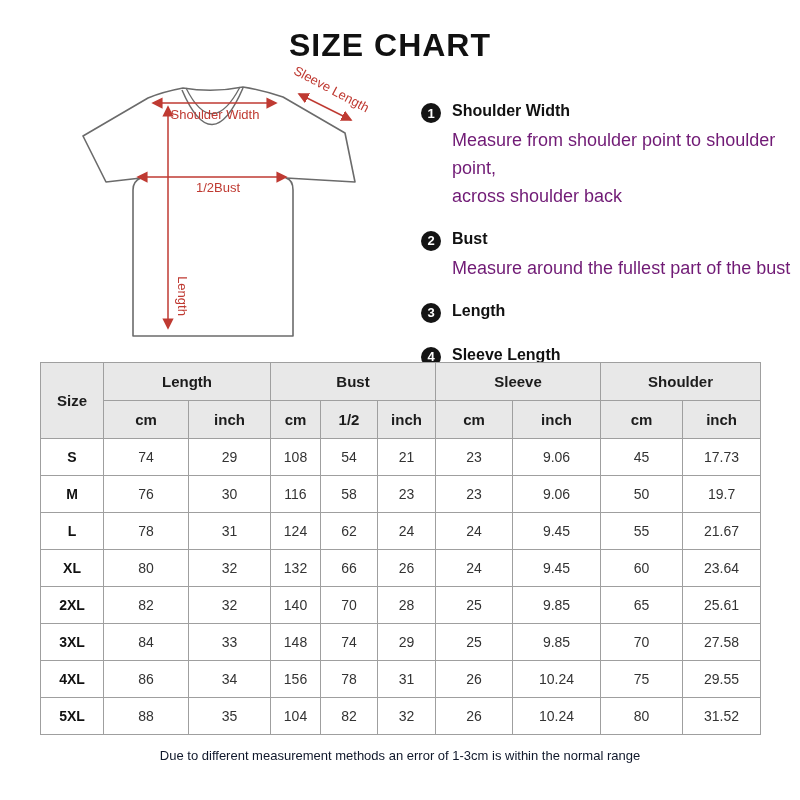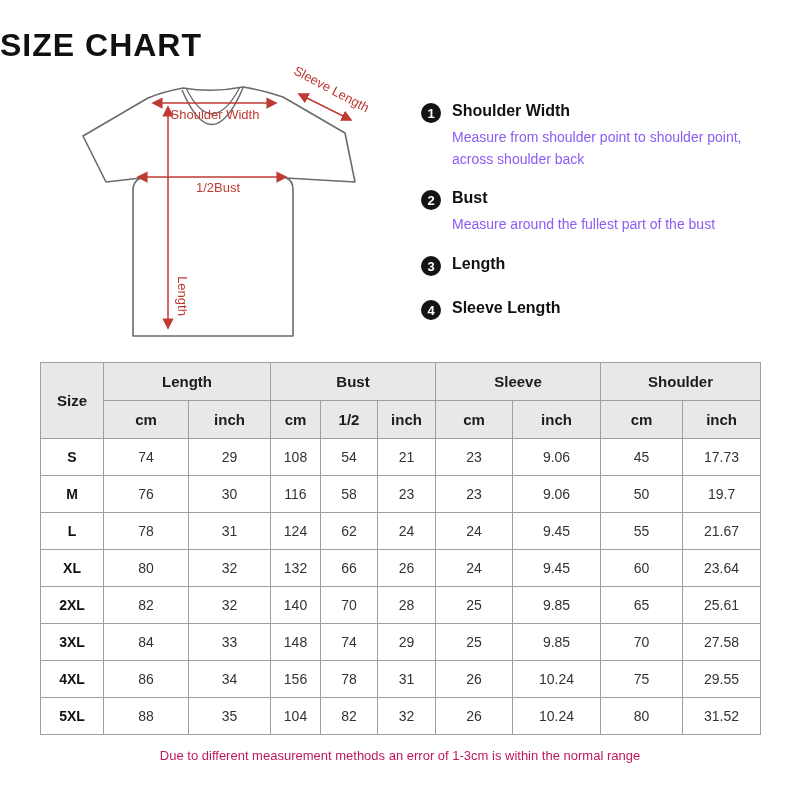--- a/index.html
+++ b/index.html
@@ -1,48 +1,48 @@
 <!DOCTYPE html>
 <html><head>
 <meta charset="utf-8">
 <style>
   * { margin:0; padding:0; box-sizing:border-box; }
   html,body { width:800px; height:800px; background:#ffffff;
     font-family:"Liberation Sans", sans-serif; color:#222; }
   .page { position:relative; width:800px; height:800px; background:#fff; overflow:hidden; }
 
-  .title { position:absolute; top:27px; left:0; width:780px; 
+  .title { position:absolute; top:27px; left:0; width:780px; text-align:center;
     font-size:32px; font-weight:700; letter-spacing:1px; color:#111; }
 
   
   .diagram { position:absolute; left:60px; top:50px; width:360px; height:310px; }
 
   
   .instructions { position:absolute; left:421px; top:102px; width:375px; }
   .instr-item { display:flex; gap:11px; margin-bottom:19px; }
   .instr-num { flex:0 0 20px; width:20px; height:20px; border-radius:50%; background:#141414;
     color:#fff; font-weight:700; font-size:13px; display:flex; align-items:center;
     justify-content:center; margin-top:1px; }
   .instr-body { flex:1; }
   .instr-title { font-size:16px; font-weight:700; color:#111; margin-bottom:7px; }
-  .instr-desc { font-size:14px; color:#8b5cf6; line-height:1.55; white-space:pre-line; }
+  .instr-desc { font-size:18px; color:#701a75; line-height:1.55; white-space:pre-line; }
 
   
   .size-table-wrap { position:absolute; left:40px; top:362px; width:720px; }
   table.size-table { width:720px; border-collapse:collapse; table-layout:fixed; }
   table.size-table th, table.size-table td { border:1px solid #9f9f9f; text-align:center;
     vertical-align:middle; }
   table.size-table thead th { background:#e8e8e8; font-size:15px; font-weight:700;
     color:#1c1c1c; height:38px; }
   table.size-table tbody tr { height:37px; }
   table.size-table tbody th { font-size:14px; font-weight:700; color:#111; background:#fff; }
   table.size-table tbody td { font-size:14px; font-weight:400; color:#333; background:#fff; }
 
   .footnotes { position:absolute; left:0; top:746px; width:800px; text-align:center; }
-  .footnote { font-size:13px; color:#be185d; line-height:20px; }
+  .footnote { font-size:13px; color:#0f172a; line-height:20px; }
 
   svg text { font-family:"Liberation Sans", sans-serif; }
 </style>
 </head>
 <body>
 
 <div class="page">
 
   <div class="title">SIZE CHART</div>
 

